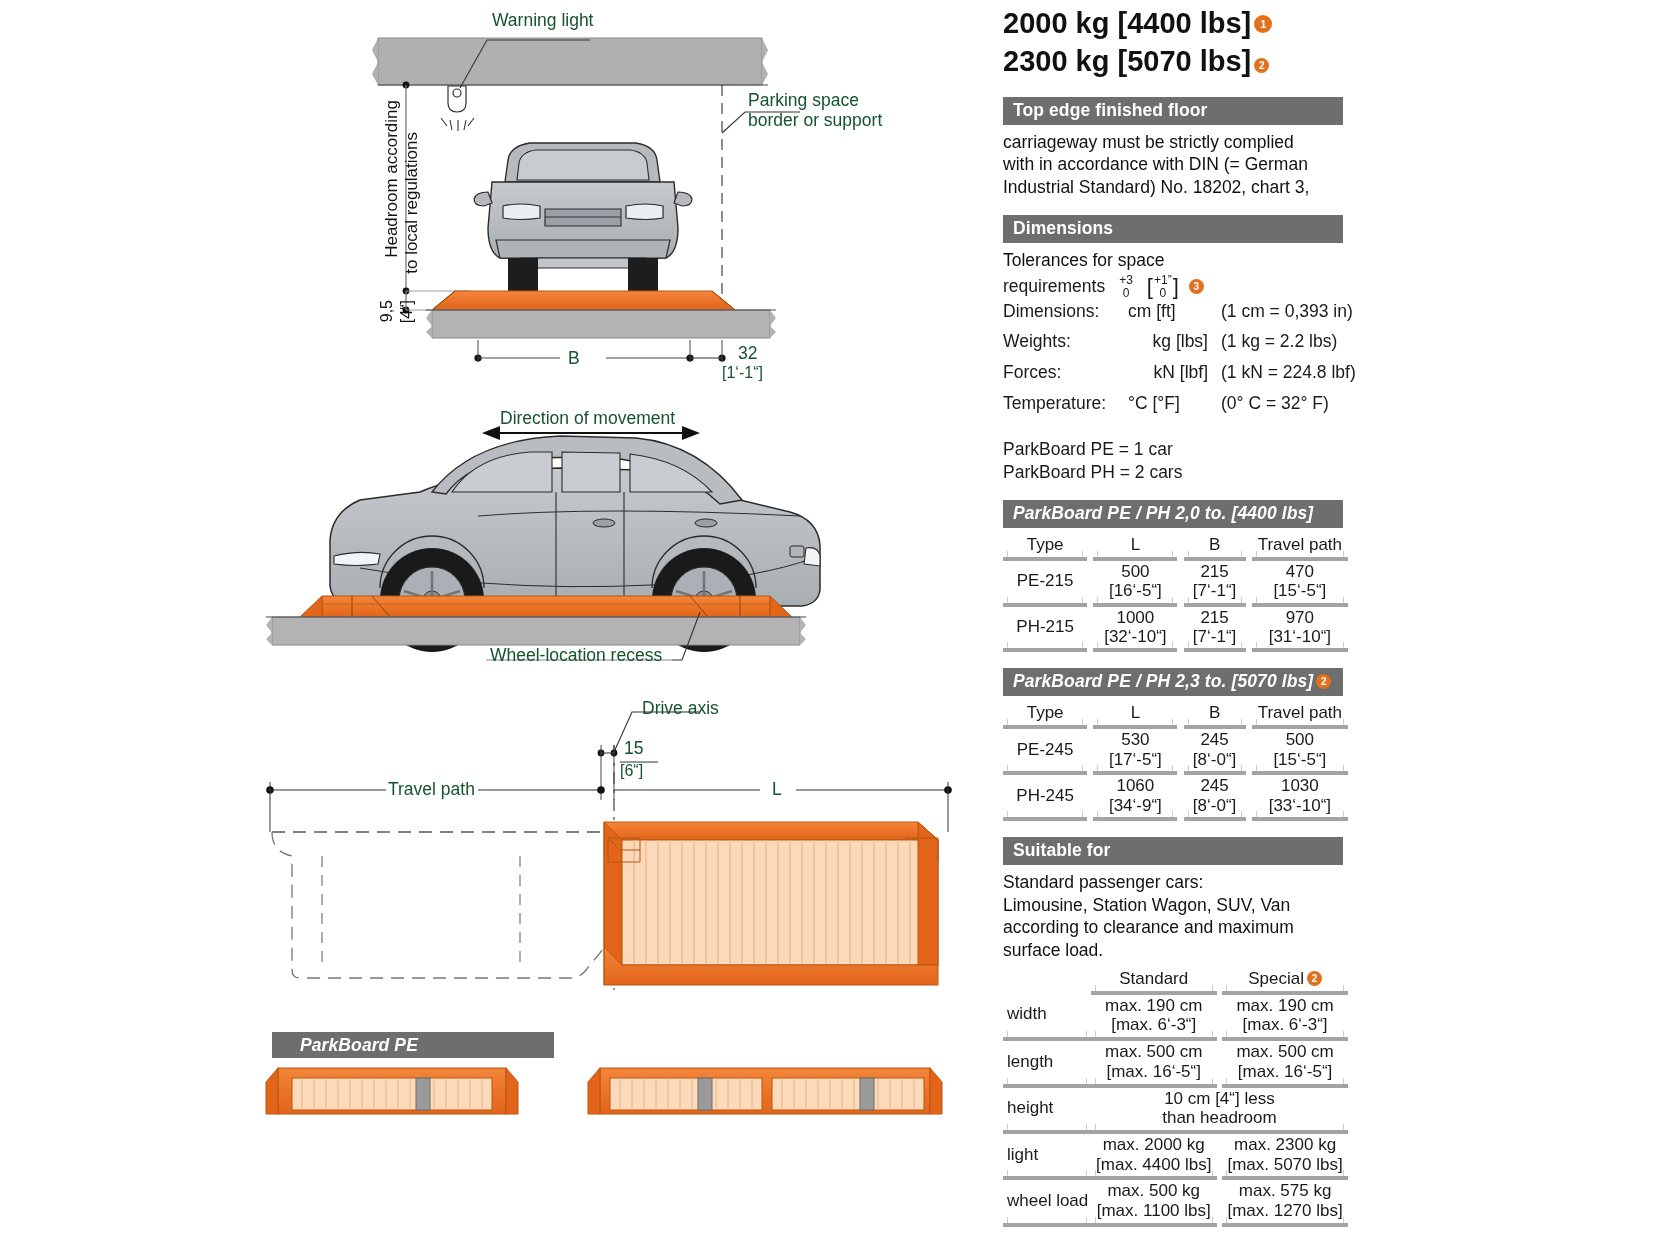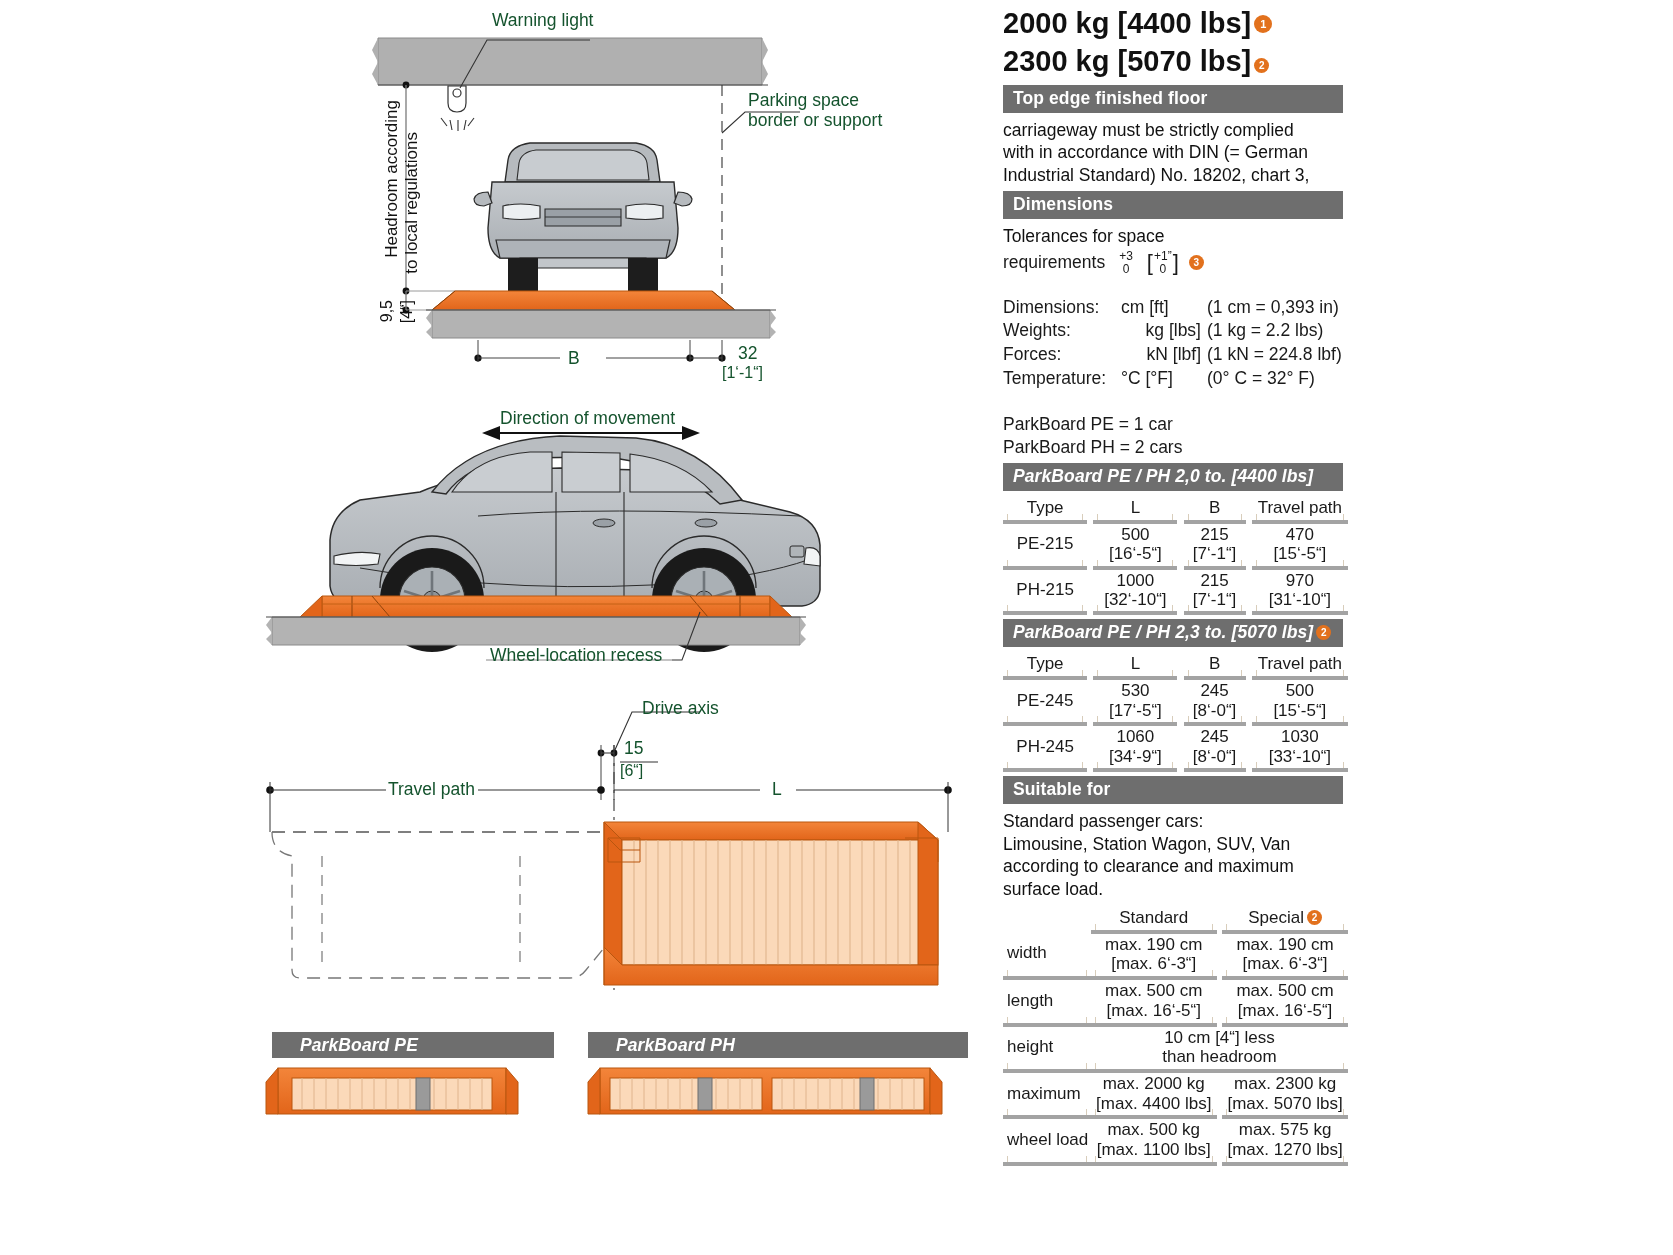--- a/index.html
+++ b/index.html
@@ -81,21 +81,21 @@
     font-style: normal;
   }
   .badge.sm { width: 15px; height: 15px; line-height: 15px; font-size: 10px; vertical-align: 2px; }
 
   .barhead {
     background: #6e6e6e;
     color: #ffffff;
     font-size: 17.5px;
     font-weight: bold;
     padding: 3px 10px 4px 10px;
-    margin-top: 4px;
+    margin-top: 16px;
     margin-bottom: 6px;
     width: 340px;
     letter-spacing: .1px;
   }
   .barhead.italic { font-style: italic; width: 340px; }
 
   .para {
     font-size: 17.5px;
     line-height: 1.30;
     color: #111;
@@ -118,25 +118,25 @@
   }
   .brk {
     display: inline-flex;
     align-items: center;
     margin-left: 14px;
     font-size: 22px;
   }
   .brk .frac { margin-left: 1px; margin-right: 1px; }
 
   .unitgrid {
-    margin-top: 20px;
     font-size: 17.5px;
     line-height: 1.36;
     display: grid;
     grid-template-columns: 118px 86px auto;
+    gap: 7px;
   }
   .unitgrid div { white-space: nowrap; }
 
   .pbcount {
     margin-top: 22px;
     font-size: 17.5px;
     line-height: 1.32;
   }
   .pbcount .ln { display: block; white-space: nowrap; }
 
@@ -551,21 +551,20 @@
     <div class="lbl" style="left:500px; top:408px;">Direction of movement</div>
     <div class="lbl" style="left:490px; top:645px;">Wheel-location recess</div>
 
     <div class="lbl" style="left:642px; top:698px;">Drive axis</div>
     <div class="lbl" style="left:624px; top:738px;">15</div>
     <div class="lbl small" style="left:620px; top:762px;">[6“]</div>
     <div class="lbl" style="left:388px; top:779px;">Travel path</div>
     <div class="lbl" style="left:772px; top:779px;">L</div>
 
     <div class="sectionbar" style="left:272px; top:1032px; width:282px;">ParkBoard PE</div>
-    <div class="sectionbar" style="left:588px; top:1032px; width:380px;">ParkBoard PH</div>
   </div>
 
   <div class="specs">
 
     <div class="bigline">
       <span>2000 kg [4400 lbs]</span><span class="badge">1</span>
     </div>
     <div class="bigline">
       <span>2300 kg [5070 lbs]</span><span class="badge sm">2</span>
     </div>
@@ -770,21 +769,21 @@
 
       <tr>
         <td class="lab brkcell">height</td>
         <td class="brkcell" colspan="3">
           <span class="l2">10 cm [4“] less</span>
           <span class="l2">than headroom</span>
         </td>
       </tr>
 
       <tr>
-        <td class="lab brkcell">maximum</td>
+        <td class="lab brkcell">light</td>
         <td class="brkcell">
           <span class="l2">max. 2000 kg</span>
           <span class="l2">[max. 4400 lbs]</span>
         </td>
         <td class="gap"></td>
         <td class="brkcell">
           <span class="l2">max. 2300 kg</span>
           <span class="l2">[max. 5070 lbs]</span>
         </td>
       </tr>

